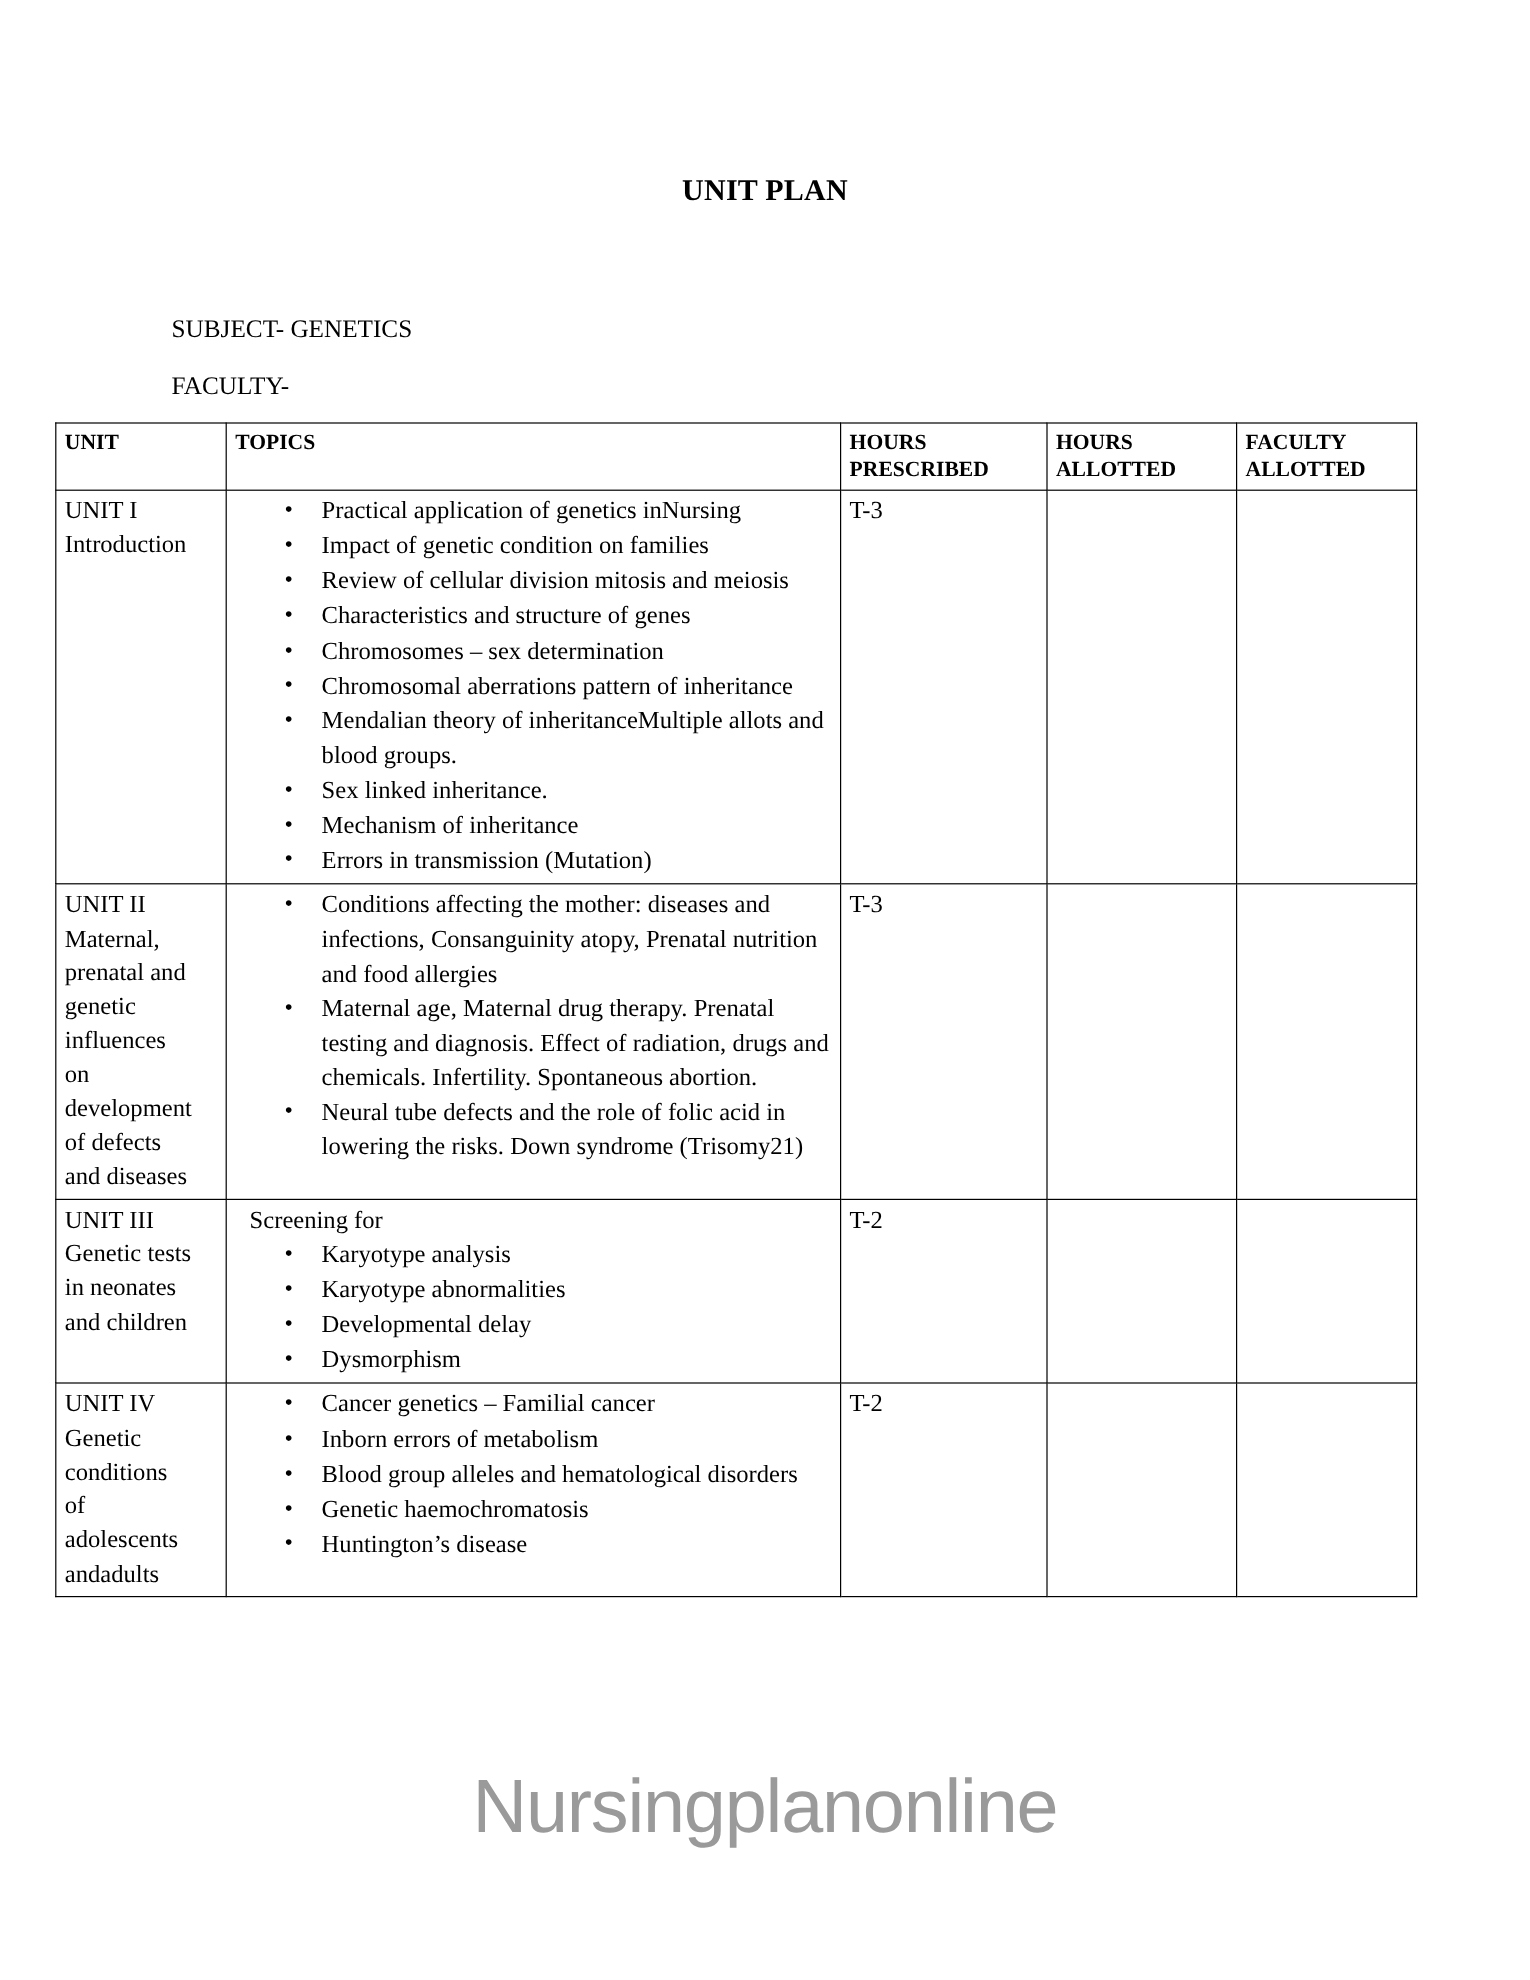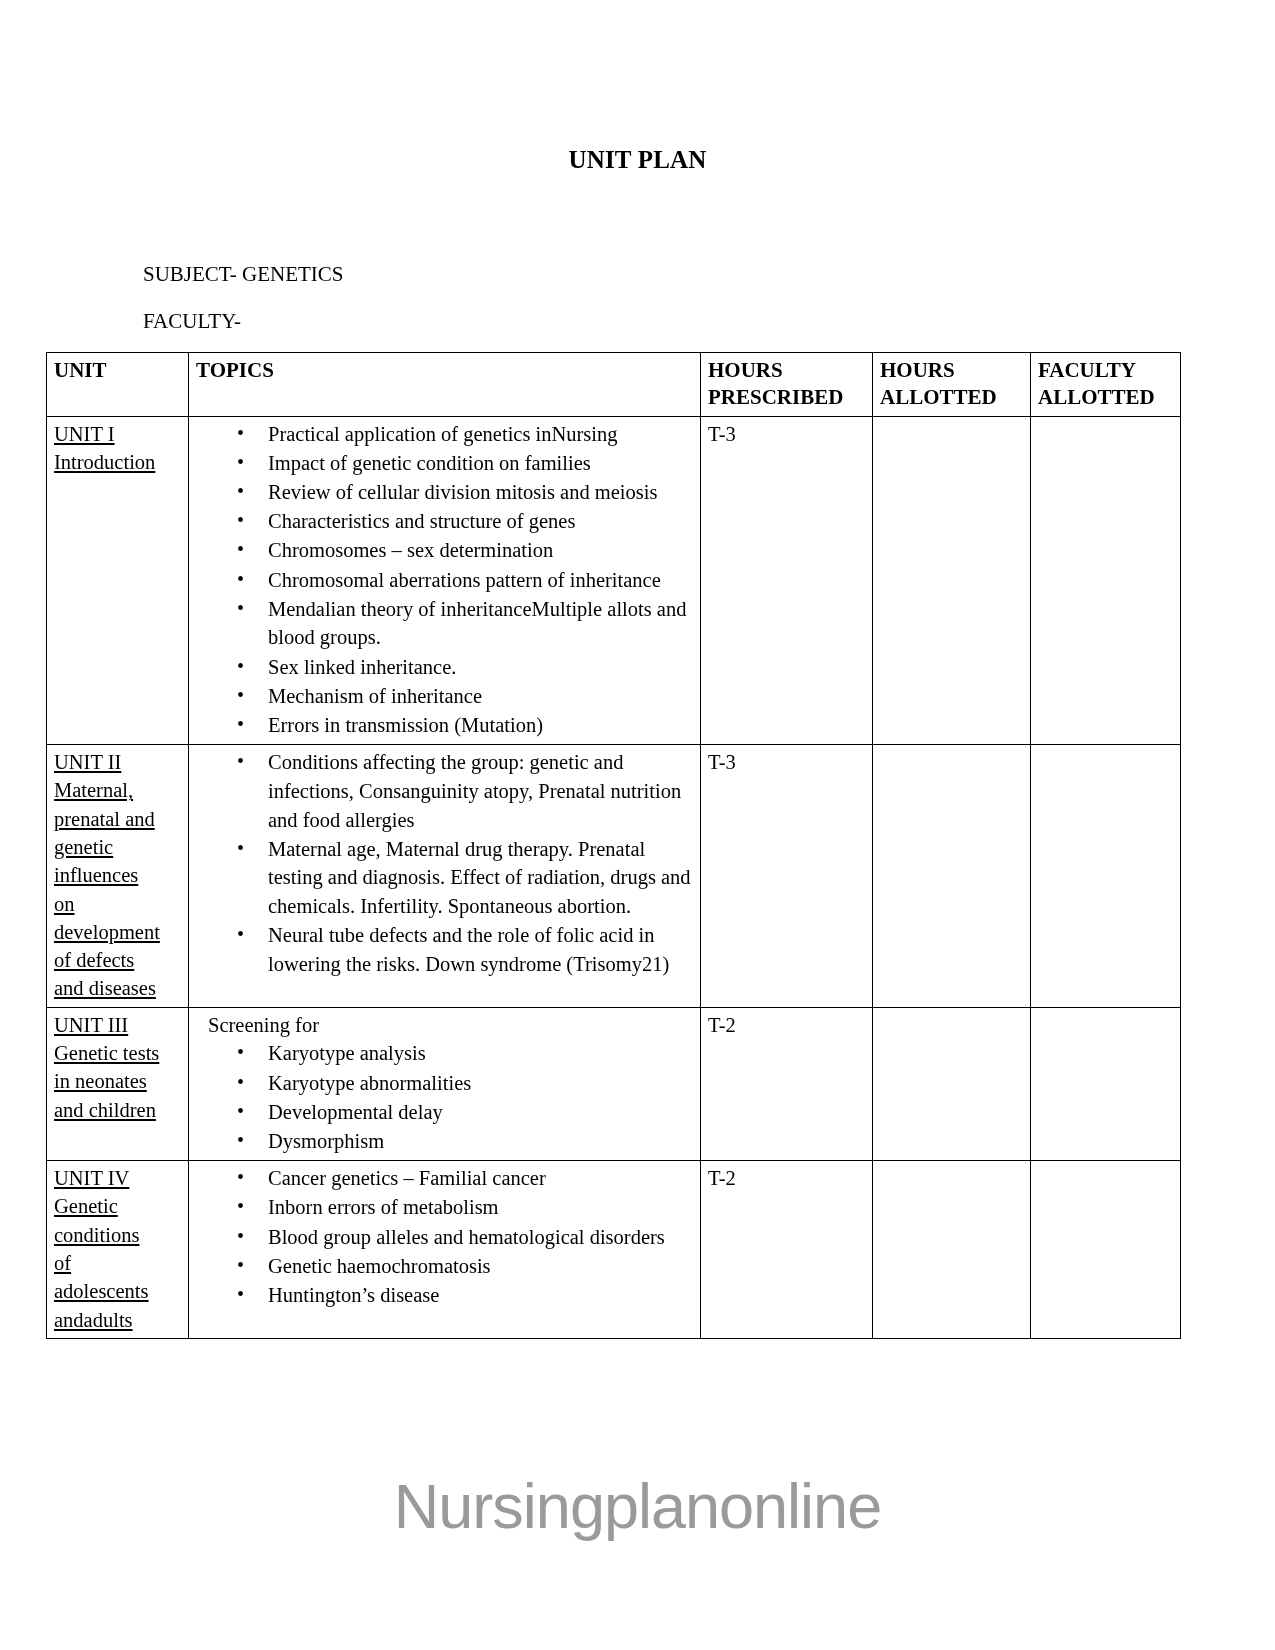--- a/index.html
+++ b/index.html
@@ -65,34 +65,33 @@
   }
   table.unit-table td, table.unit-table th {
     border: 1.4px solid #000;
     vertical-align: top;
     padding: 3px 5px 4px 7px;
     text-align: left;
     font-weight: normal;
   }
   table.unit-table th {
     font-weight: bold;
-    font-size: 21px;
+    font-size: 18px;
     line-height: 1.30;
     padding-top: 4px;
   }
   col.c-unit    { width: 142px; }
   col.c-topics  { width: 512px; }
   col.c-hp      { width: 172px; }
   col.c-ha      { width: 158px; }
   col.c-fa      { width: 150px; }
 
   .unit-name {
     white-space: pre-line;
     line-height: 1.38;
-    text-decoration: underline;
   }
   .hdr-2 { display: block; }
 
   ul.topics {
     margin: 0;
     padding: 0 0 0 41px;
     list-style: none;
   }
   ul.topics > li {
     position: relative;
@@ -193,21 +192,21 @@
 prenatal and
 genetic
 influences
 on
 development
 of defects
 and diseases</div>
           </td>
           <td class="cell-pad-bottom">
             <ul class="topics">
-              <li>Conditions affecting the group: genetic and infections, Consanguinity atopy, Prenatal nutrition and food allergies</li>
+              <li>Conditions affecting the mother: diseases and infections, Consanguinity atopy, Prenatal nutrition and food allergies</li>
               <li>Maternal age, Maternal drug therapy. Prenatal testing and diagnosis. Effect of radiation, drugs and chemicals. Infertility. Spontaneous abortion.</li>
               <li>Neural tube defects and the role of folic acid in lowering the risks. Down syndrome (Trisomy21)</li>
             </ul>
           </td>
           <td>T-3</td>
           <td></td>
           <td></td>
         </tr>
         <tr>
           <td>

